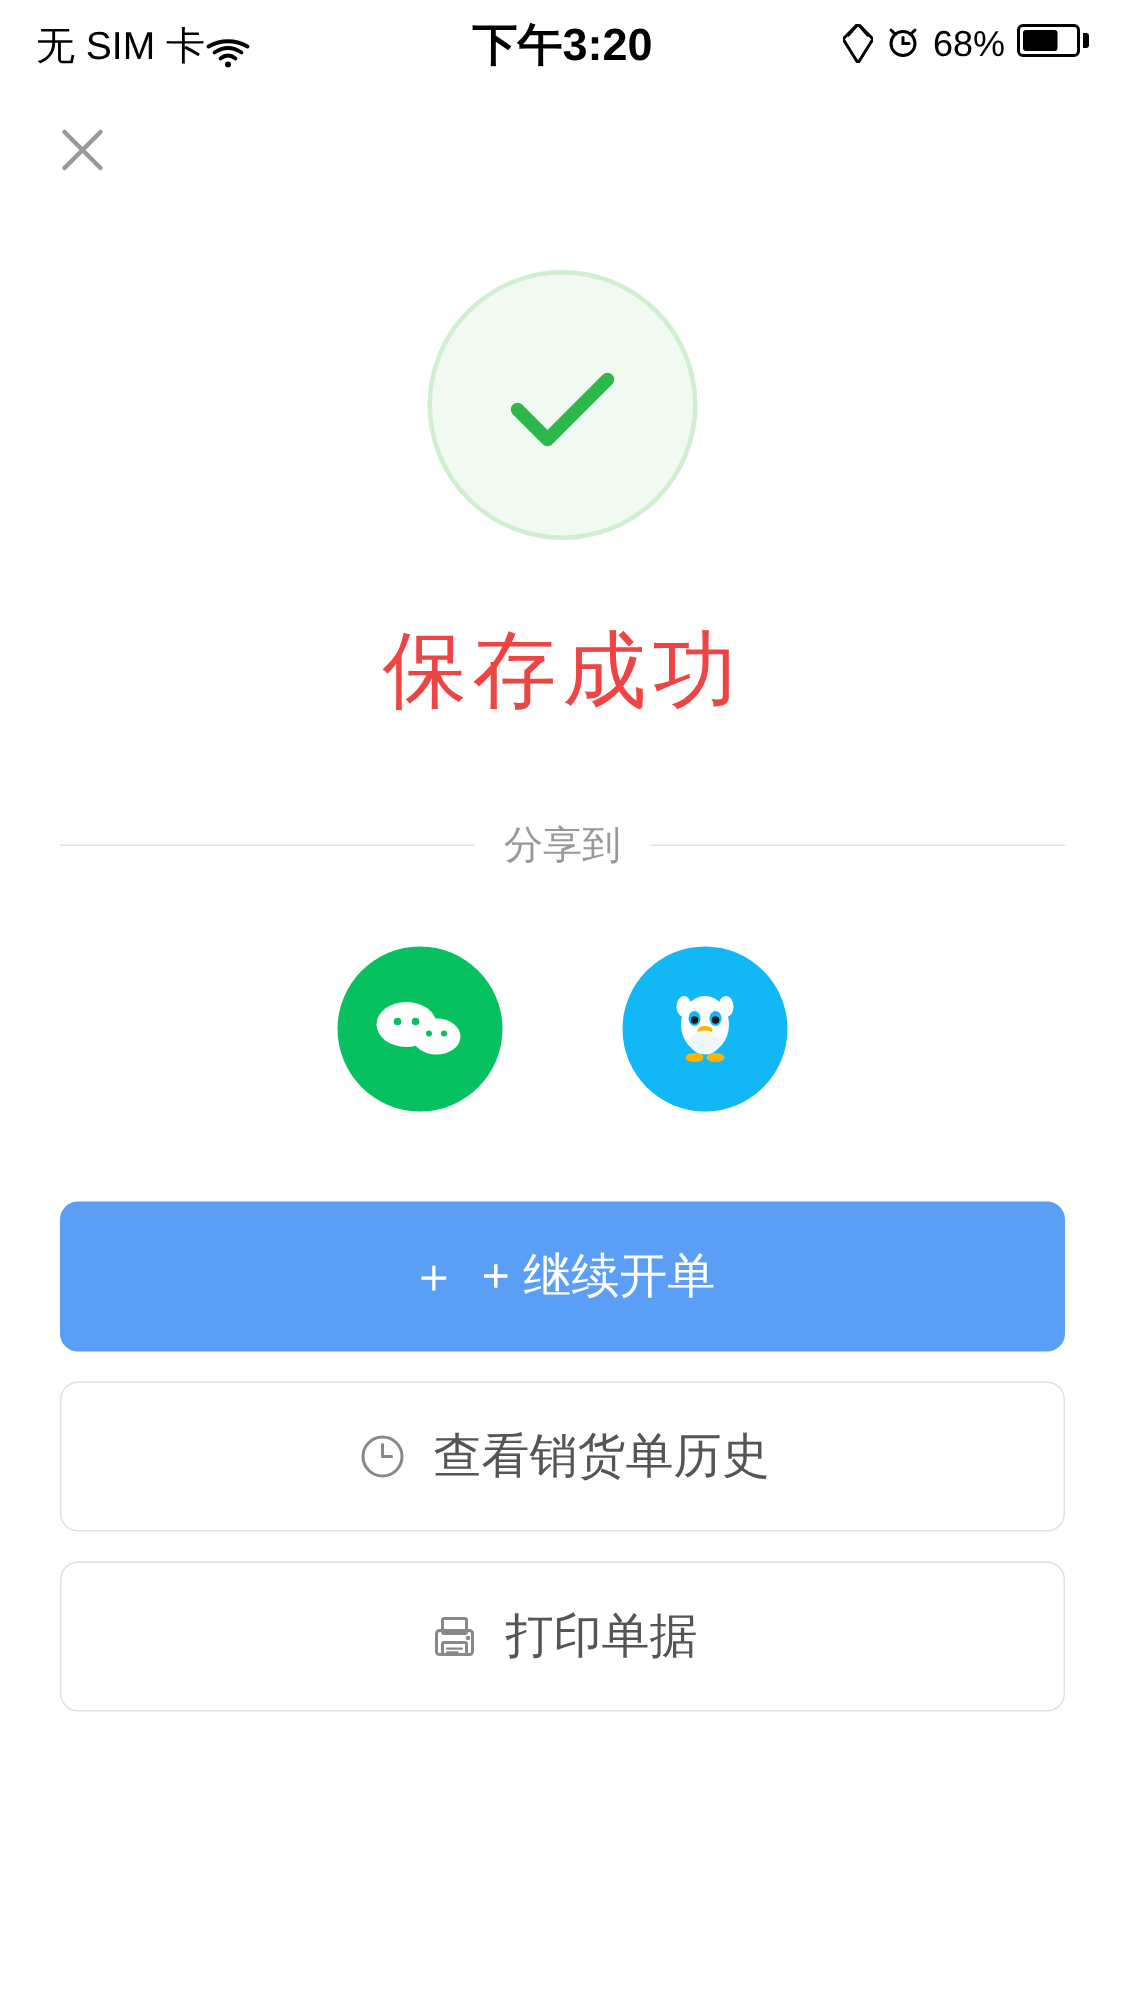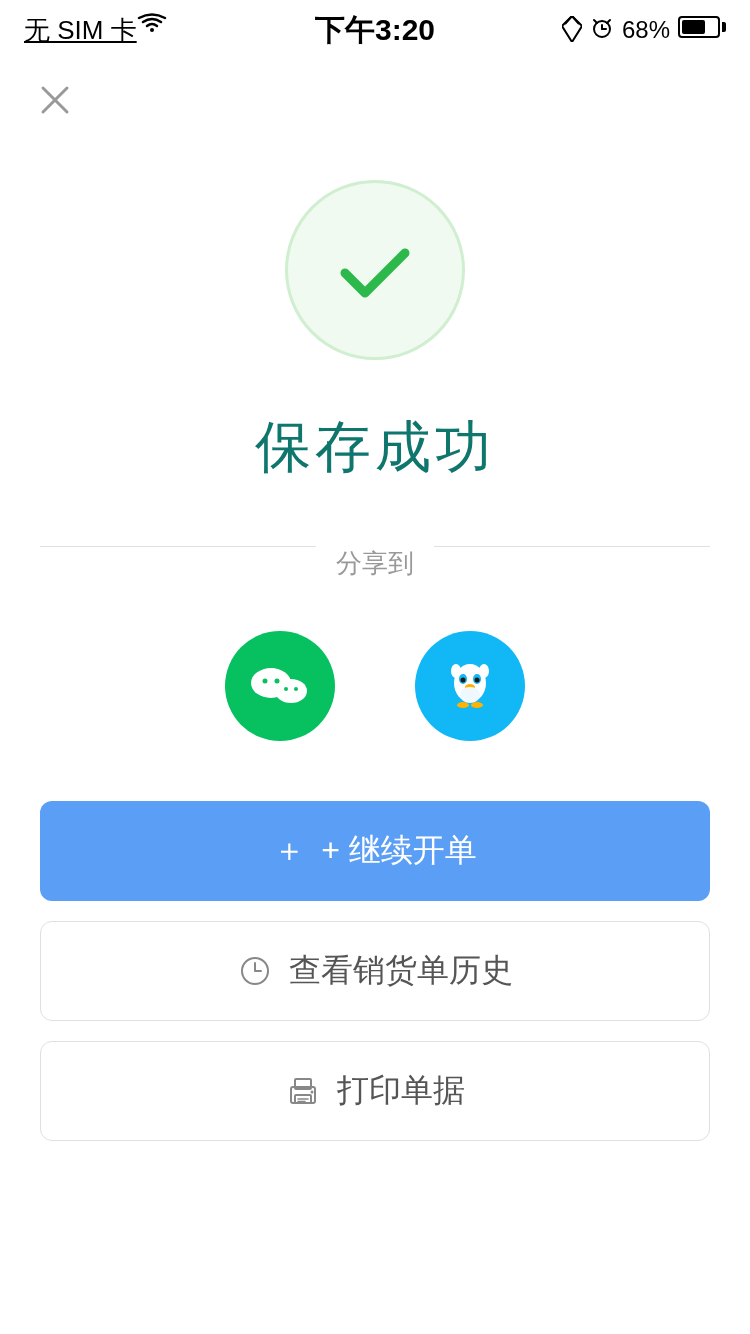--- a/index.html
+++ b/index.html
@@ -20,25 +20,24 @@
       height: 60px;
       background: #ffffff;
       display: flex;
       align-items: center;
       justify-content: space-between;
       padding: 0 24px;
       flex-shrink: 0;
     }
     .status-bar-left {
       display: flex;
-      align-items: flex-start;
+      align-items: flex-end;
       font-size: 26px;
       color: #000;
       font-weight: 500;
-      text-decoration: underline;
     }
     .status-bar-center {
       font-size: 30px;
       font-weight: 700;
       color: #000;
       position: absolute;
       left: 50%;
       transform: translateX(-50%);
     }
     .status-bar-right {
@@ -92,33 +91,34 @@
 
     .checkmark {
       width: 90px;
       height: 90px;
     }
 
     
     .success-title {
       font-size: 56px;
       font-weight: 400;
-      color: #0f766e;
+      color: #ef4444;
       margin-bottom: 60px;
       letter-spacing: 4px;
     }
 
     
     .share-section {
       width: 100%;
       margin-bottom: 60px;
     }
 
     .share-divider {
       display: flex;
+      align-items: center;
       gap: 20px;
       margin-bottom: 50px;
     }
 
     .share-divider::before,
     .share-divider::after {
       content: '';
       flex: 1;
       height: 1px;
       background: #e0e0e0;

